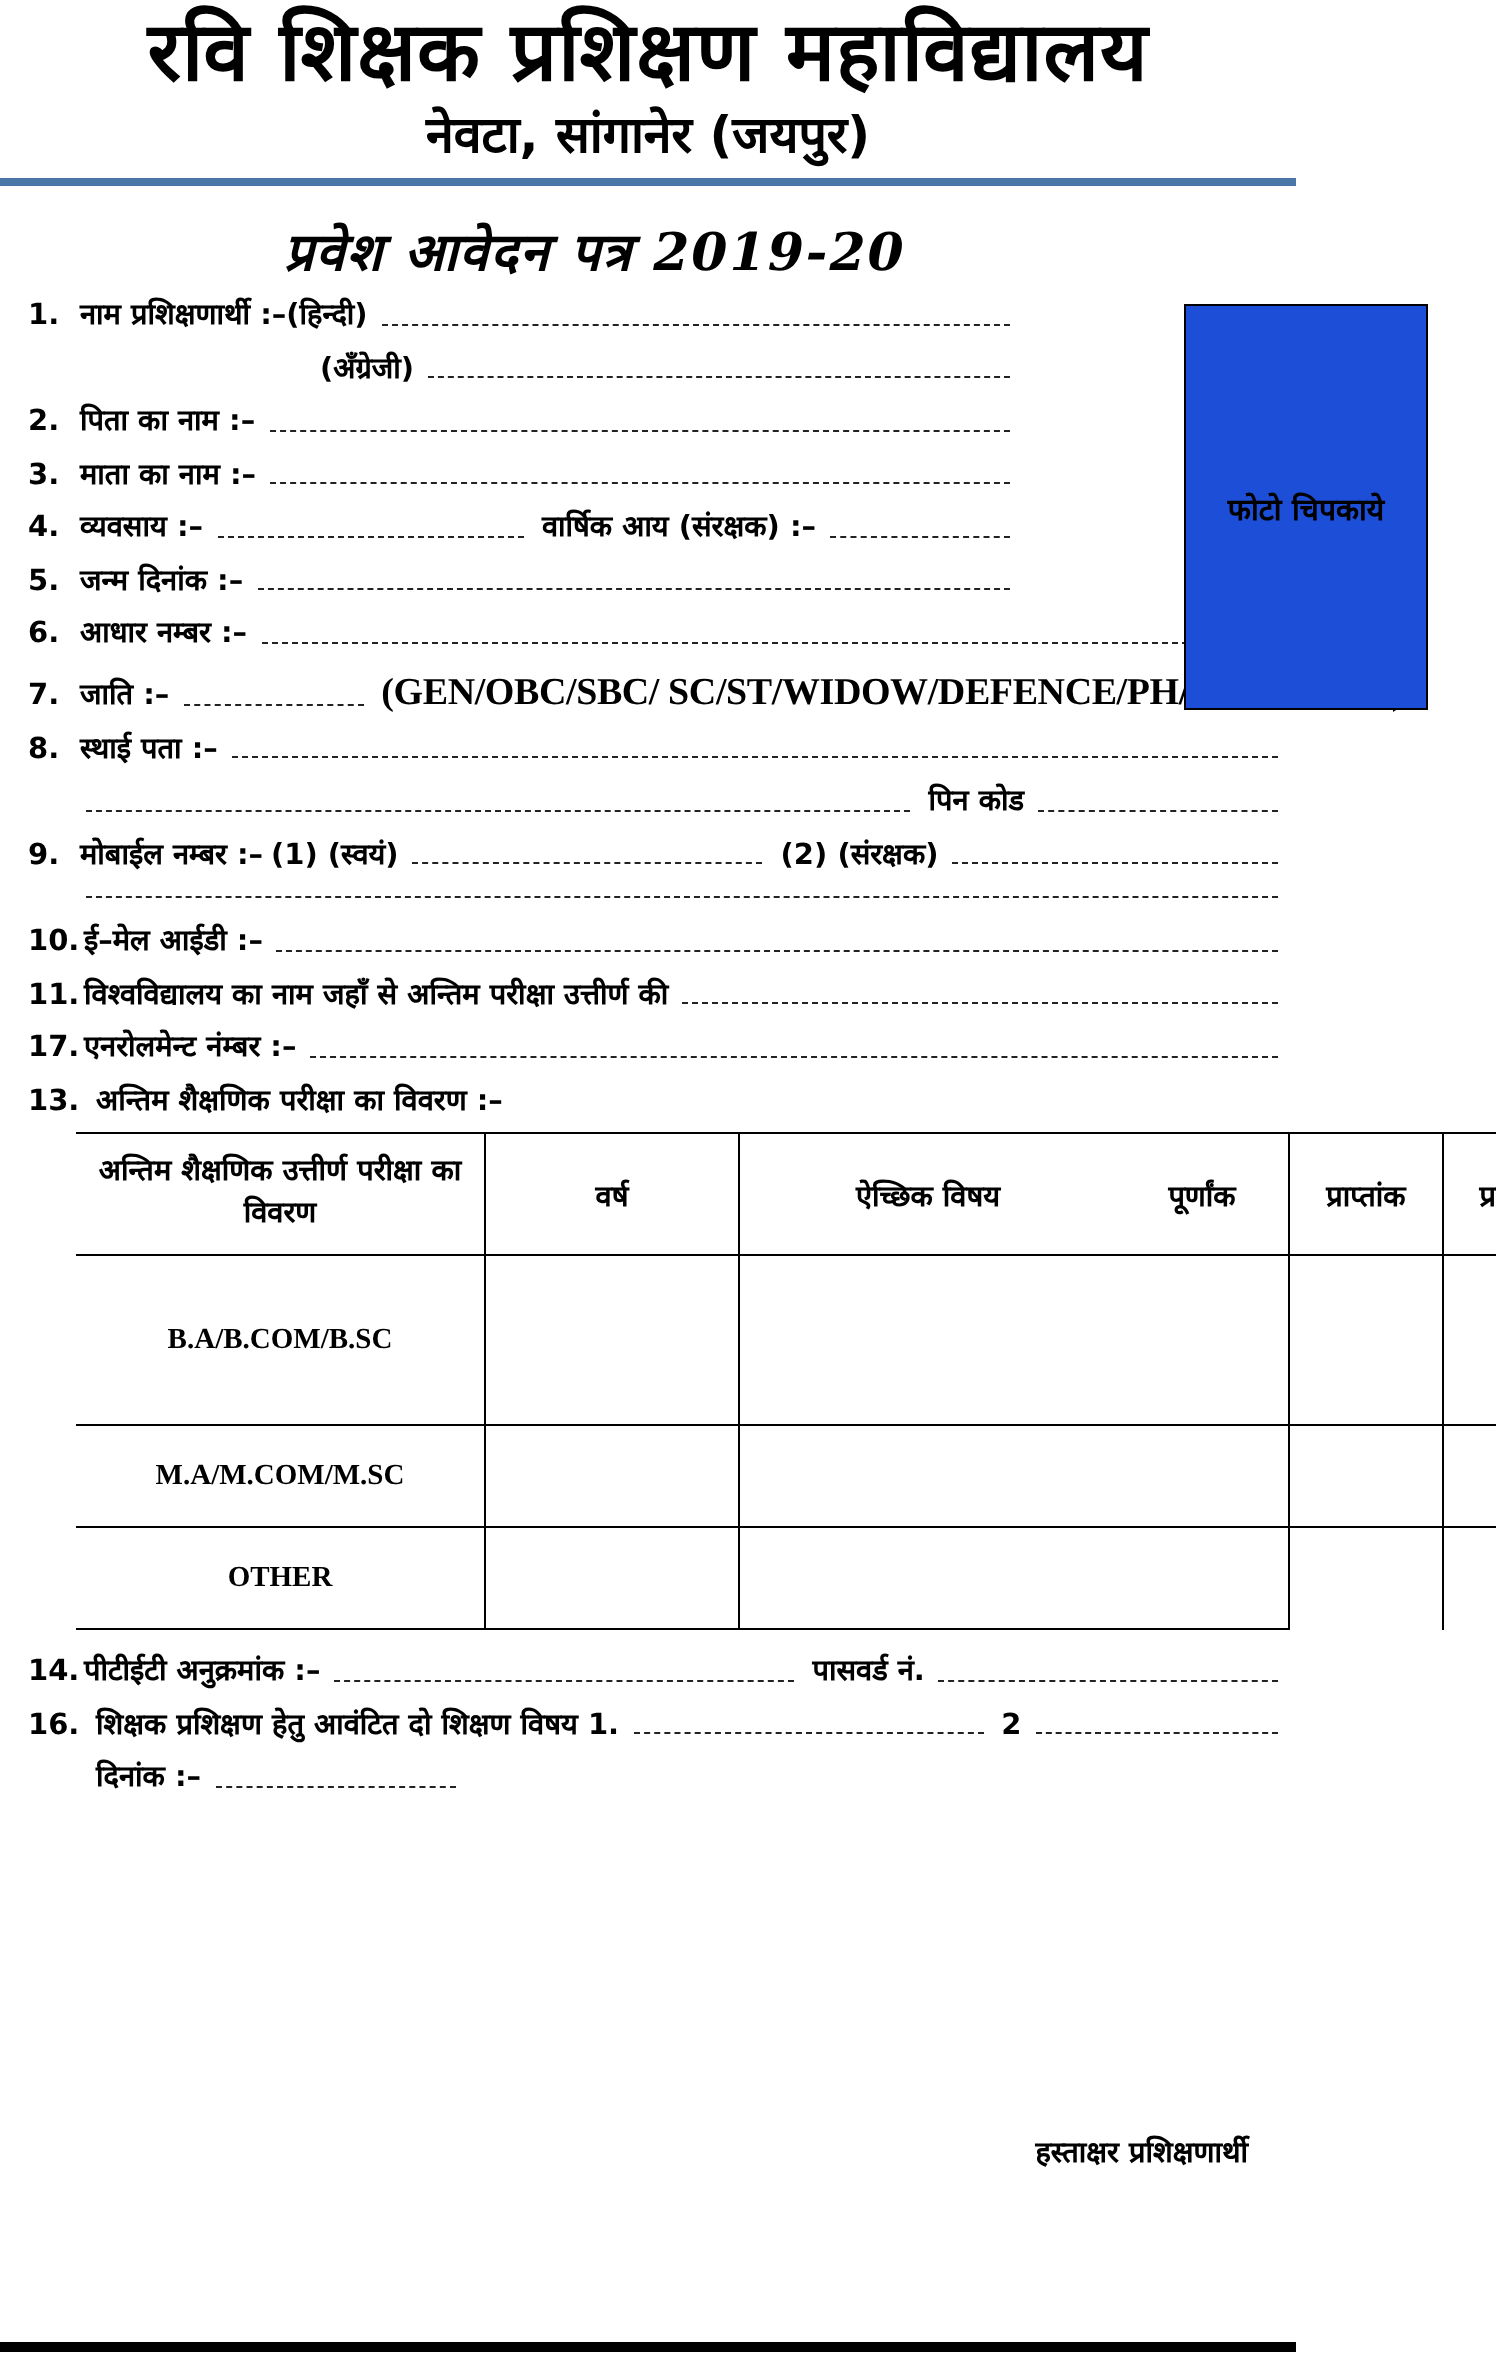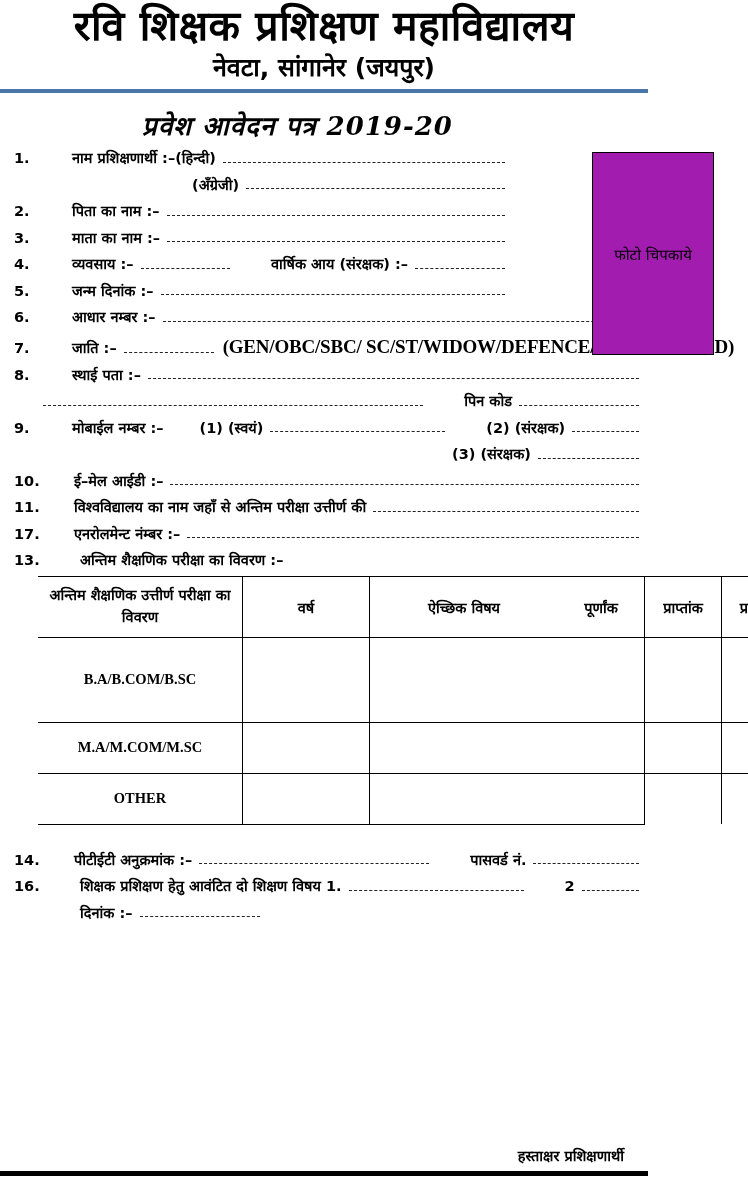--- a/index.html
+++ b/index.html
@@ -75,22 +75,22 @@
     top: 152px;
     width: 122px;
     height: 203px;
     border: 1.6px solid #000;
     box-sizing: border-box;
     display: flex;
     align-items: center;
     justify-content: center;
     font-family: "DejaVu Sans", sans-serif;
     font-size: 15px;
-    font-weight: normal;
-    background: #a21caf;
+    font-weight: bold;
+    background: #1d4ed8;
     z-index: 5;
   }
 
   
   .body {
     padding: 0 6px 0 14px;
     box-sizing: border-box;
   }
   .row {
     display: flex;
@@ -106,21 +106,20 @@
     width: 26px;
     flex: 0 0 26px;
     text-align: left;
     font-size: 14.5px;
     font-weight: bold;
   }
   .num.wide { width: 28px; flex: 0 0 28px; }
   .lbl {
     flex: 0 0 auto;
     padding-right: 4px;
-    margin-left: 32px;
   }
   .lbl.sp { padding-left: 6px; }
   .dots {
     flex: 1 1 auto;
     border-bottom: 1.3px dashed #222;
     height: 1px;
     margin: 0 3px 3px 3px;
     min-width: 14px;
   }
   .dots.fx120 { flex: 0 0 120px; }
@@ -133,21 +132,21 @@
     font-weight: bold;
     font-size: 19px;
     padding-left: 6px;
     letter-spacing: -0.2px;
   }
 
   
   .table-wrap {
     padding: 0 6px 0 38px;
     margin-top: 2px;
-    margin-bottom: 28px;
+    margin-bottom: 14px;
   }
   table.marks {
     border-collapse: collapse;
     width: 706px;
     table-layout: fixed;
     font-family: "DejaVu Sans", sans-serif;
   }
   table.marks td {
     border-left: 1.4px solid #000;
     border-right: 1.4px solid #000;
@@ -183,21 +182,21 @@
   }
   .tall-cell { height: 78px; }
   .mid-cell  { height: 44px; }
   
   tr.last-row td.open-bottom { border-bottom: none; }
 
   
   .sign {
     position: absolute;
     right: 24px;
-    top: 1145px;
+    top: 1065px;
     font-family: "DejaVu Sans", sans-serif;
     font-size: 14.5px;
     font-weight: bold;
   }
   .bottom-rule {
     position: absolute;
     left: 0;
     bottom: 6px;
     width: 100%;
     border-top: 3px solid #000;
@@ -292,21 +291,20 @@
     <div class="row">
       <span class="num">9.</span>
       <span class="lbl">मोबाईल नम्बर :–</span>
       <span class="lbl">(1) (स्वयं)</span>
       <span class="dots fx175"></span>
       <span class="lbl sp">(2) (संरक्षक)</span>
       <span class="dots"></span>
     </div>
     <div class="row">
       <span class="num"></span>
-      <span class="lbl" style="padding-left:380px">(3) (संरक्षक)</span>
       <span class="dots"></span>
     </div>
 
     <div class="row">
       <span class="num wide">10.</span>
       <span class="lbl">ई–मेल आईडी :–</span>
       <span class="dots"></span>
     </div>
 
     <div class="row">

